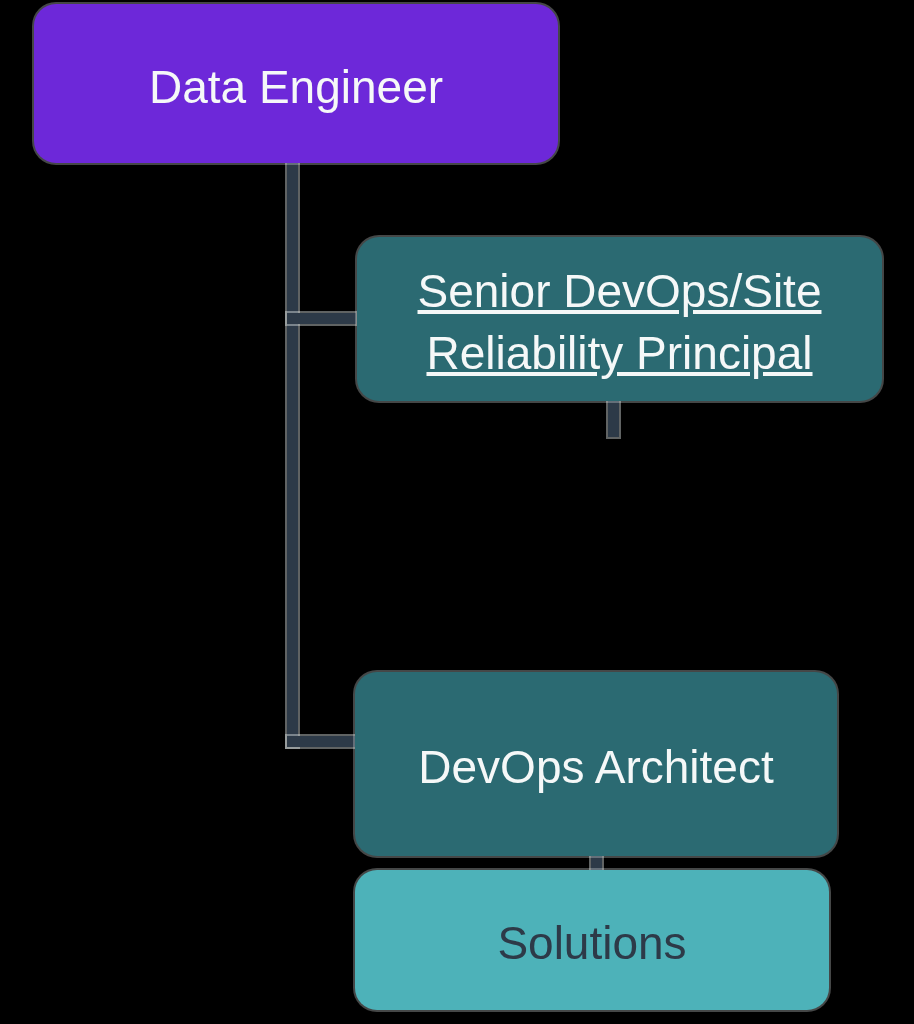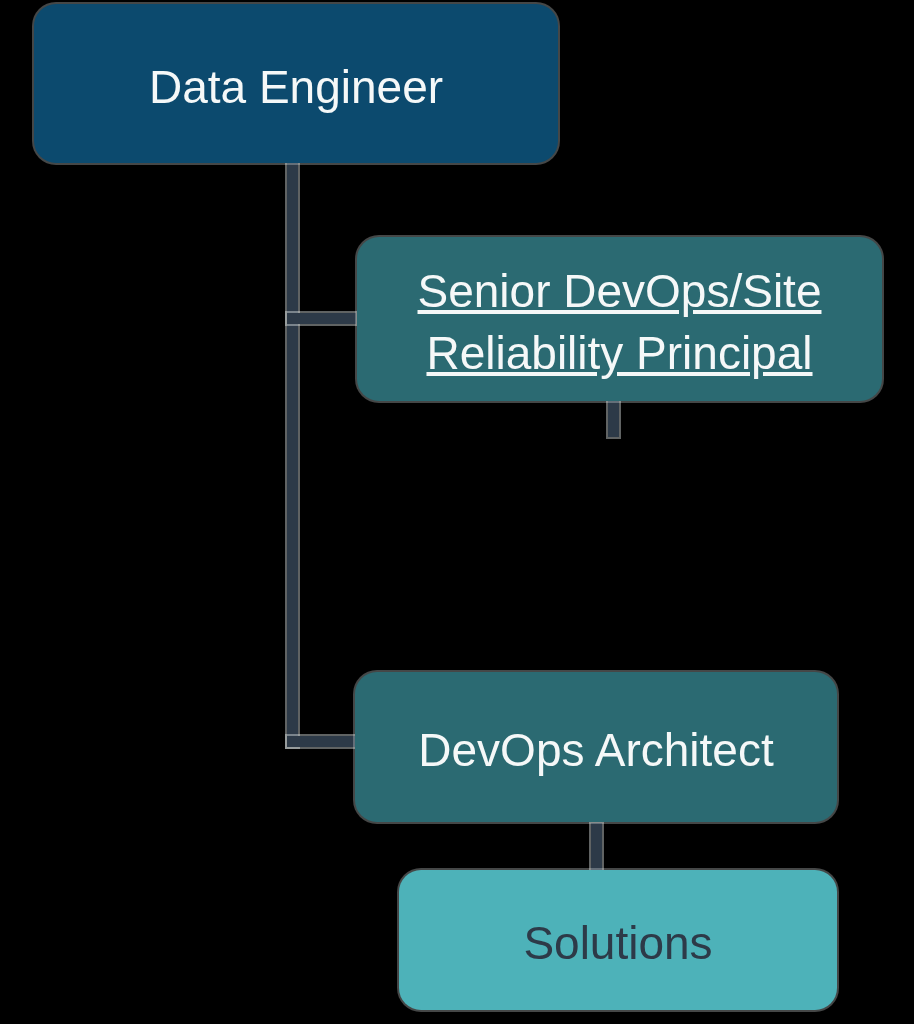--- a/index.html
+++ b/index.html
@@ -31,35 +31,35 @@
     font-size:46px;
     line-height:62px;
     padding-top:6px;
     box-sizing:border-box;
     box-shadow:0 0 0 2px rgba(228,236,236,.30);
   }
   .node .line{display:block;white-space:nowrap;}
   .n1{left:34px;top:4px;width:524px;height:159px;}
   .n2{left:357px;top:237px;width:525px;height:164px;text-decoration:underline;}
   .n3{left:355px;top:437px;width:525px;height:143px;}
-  .n4{left:355px;top:672px;width:482px;height:150px;}
-  .n5{left:355px;top:870px;width:438px;height:140px;margin-left:44px;}
+  .n4{left:355px;top:672px;width:482px;height:184px;}
+  .n5{left:355px;top:870px;width:474px;height:140px;}
 </style>
 </head>
 <body style="background: rgb(0, 0, 0);">
 
 <div class="stage">
 
   <div class="edge edge-main" style="background: rgb(45, 58, 72);"></div>
   <div class="edge edge-branch-senior" style="background: rgb(45, 58, 72);"></div>
   <div class="edge edge-branch-devarch" style="background: rgb(45, 58, 72);"></div>
   <div class="edge edge-senior-lead" style="background: rgb(45, 58, 72);"></div>
   <div class="edge edge-devops-solutions" style="background: rgb(45, 58, 72);"></div>
 
-  <div class="node n1" style="background: #0c4a6e; color: rgb(245, 248, 248);">
+  <div class="node n1" style="background: #6d28d9; color: rgb(245, 248, 248);">
     <span class="line">Data Engineer</span>
   </div>
 
   <div class="node n2" style="background: rgb(43, 106, 114); color: rgb(245, 248, 248);">
     <span class="line">Senior DevOps/Site</span>
     <span class="line">Reliability Principal</span>
   </div>
 
 
   <div class="node n4" style="background: rgb(43, 106, 114); color: rgb(245, 248, 248);">

